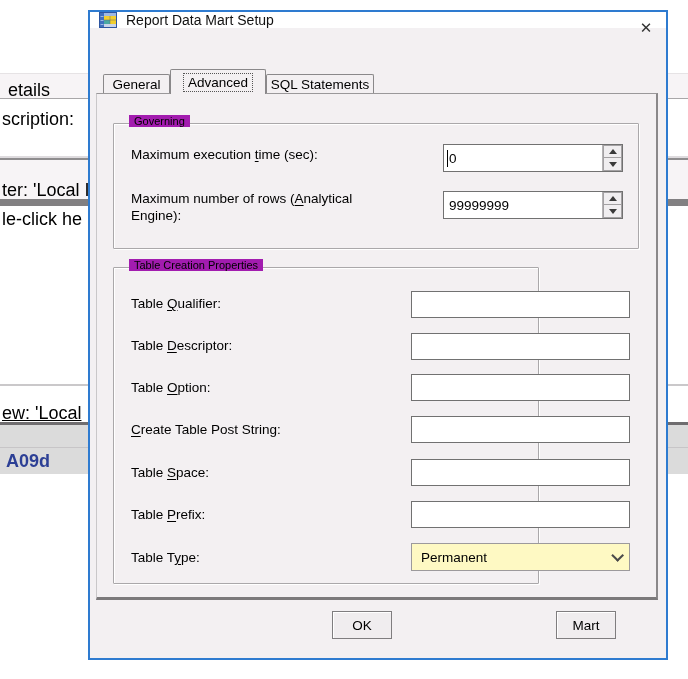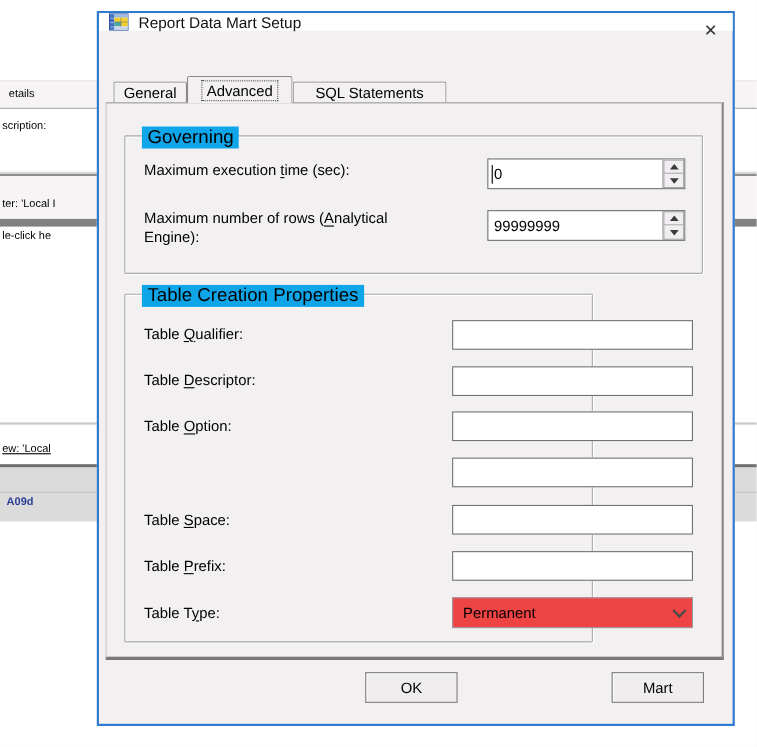--- a/index.html
+++ b/index.html
@@ -8,21 +8,21 @@
     font-family:"Liberation Sans", sans-serif;
     background:#ffffff;
     position:relative;
     overflow:hidden;
     color:#000;
   }
   
   .bg-layer { position:absolute; inset:0; }
   .bg-band { position:absolute; left:0; width:100%; }
   .band-details { top:73px; height:26px; background:#f7f4f6; border-top:1px solid #e6e3e5; border-bottom:1px solid #a9a7a9; }
-  .bg-text { position:absolute; font-size:10px; color:#000; white-space:nowrap; }
+  .bg-text { position:absolute; font-size:18px; color:#000; white-space:nowrap; }
   .t-details { left:8px; top:80px; }
   .t-description { left:2px; top:109px; }
   .sep-light { top:156px; height:2px; background:#dedbde; }
   .sep-dark { top:158px; height:2px; background:#8f8d8f; }
   .band-filter { top:160px; height:39px; background:#f7f4f6; }
   .t-filter { left:2px; top:180px; }
   .bar-dark { top:199px; height:7px; background:#828082; }
   .t-doubleclick { left:2px; top:209px; }
   .line-light2 { top:384px; height:2px; background:#cac8ca; }
   .t-view { left:2px; top:403px;text-decoration:underline; }
@@ -52,40 +52,40 @@
   .tabstrip { position:absolute; left:13px; top:57px; height:24px; display:flex; align-items:flex-end; }
   .tab {
     height:19px; background:#f3f0f2;
     border:1px solid #8a888a; border-bottom:none;
     border-top-left-radius:2px; border-top-right-radius:2px;
     display:flex; align-items:center; justify-content:center;
     font-size:13.5px; color:#000; position:relative;
   }
   .tab-general { width:67px; }
   .tab-advanced { width:96px; height:25px; margin-bottom:-1px; z-index:3; background:#f3f0f2;margin-top:28px; }
-  .tab-sql { width:140px; }
+  .tab-sql { width:108px; }
   .tab-focus { outline:1px dotted #555; padding:1px 4px; }
 
   
   .page {
     position:absolute; left:6px; top:81px; width:562px; height:507px;
     background:#f3f0f2;
     border-top:1px solid #9a989a; border-left:1px solid #c9c7c9;
     border-right:2px solid #8a888a; border-bottom:3px solid #7b797b;
     z-index:2;
   }
   .groupbox {
     position:absolute; border:1px solid #aaa8aa; border-radius:1px;
     box-shadow:1px 1px 0 #ffffff, inset 1px 1px 0 #ffffff;
   }
   .gb-governing { left:16px; top:29px; width:526px; height:126px; }
   .gb-table { left:16px; top:173px; width:426px; height:317px; }
   .gb-legend {
-    position:absolute; top:-9px; left:15px; background:#0ea5e9;
-    padding:0 5px; font-size:17px; color:#000; white-space:nowrap;
+    position:absolute; top:-9px; left:15px; background:#a21caf;
+    padding:0 5px; font-size:11px; color:#000; white-space:nowrap;
   }
   .fld-label { position:absolute; font-size:13.5px; color:#000; line-height:17px; }
   .accel { text-decoration:underline; text-underline-offset:2px; }
 
   .textbox {
     position:absolute; width:219px; height:27px;
     background:#ffffff; border:1px solid #717171;
     font-family:"Liberation Sans", sans-serif; font-size:13.5px; padding:0 5px; color:#000;
   }
   
@@ -101,32 +101,32 @@
   }
   .spin-btn + .spin-btn { border-top:none; }
   .arr { width:0; height:0; border-left:4px solid transparent; border-right:4px solid transparent; }
   .arr-up { border-bottom:5px solid #3a3a3a; }
   .arr-down { border-top:5px solid #3a3a3a; }
   .caret { position:absolute; left:3px; top:5px; width:1px; height:17px; background:#000; }
 
   
   .dropdown {
     position:absolute; left:314px; top:449px; width:219px; height:28px;
-    background:#ef4444; border:1px solid #9c9a9c;
+    background:#fef9c3; border:1px solid #9c9a9c;
     display:flex; align-items:center; padding:0 9px; font-size:13.5px; color:#000;
   }
   .dropdown-value { flex:1 1 auto; }
   .chev {
     width:9px; height:9px; border-right:2px solid #4a4a4a; border-bottom:2px solid #4a4a4a;
     transform:rotate(45deg) translateY(-3px); flex:0 0 auto;
   }
 
   
   .btn {
-    position:absolute; top:599px; width:84px; height:28px;
+    position:absolute; top:599px; width:60px; height:28px;
     background:#f0edef; border:1px solid #7f7d7f;
     box-shadow:inset 1px 1px 0 #ffffff;
     font-family:"Liberation Sans", sans-serif; font-size:13.5px; color:#000;
     display:flex; align-items:center; justify-content:center;
   }
   .btn-ok { left:242px; }
   .btn-cancel { left:356px; }
   .btn-help { left:466px; }
 </style>
 </head>
@@ -230,20 +230,23 @@
     <div class="fld-label" style="left:34px; top:243px;">
       <span>Table </span><span class="accel">D</span><span>escriptor:</span>
     </div>
     <input class="textbox" style="left: 314px; top: 239px;" value="">
 
     <div class="fld-label" style="left:34px; top:285px;">
       <span>Table </span><span class="accel">O</span><span>ption:</span>
     </div>
     <input class="textbox" style="left: 314px; top: 280px;" value="">
 
+    <div class="fld-label" style="left:34px; top:327px;">
+      <span></span><span class="accel">C</span><span>reate Table Post String:</span>
+    </div>
     <input class="textbox" style="left: 314px; top: 322px;" value="">
 
     <div class="fld-label" style="left:34px; top:370px;">
       <span>Table </span><span class="accel">S</span><span>pace:</span>
     </div>
     <input class="textbox" style="left: 314px; top: 365px;" value="">
 
     <div class="fld-label" style="left:34px; top:412px;">
       <span>Table </span><span class="accel">P</span><span>refix:</span>
     </div>

